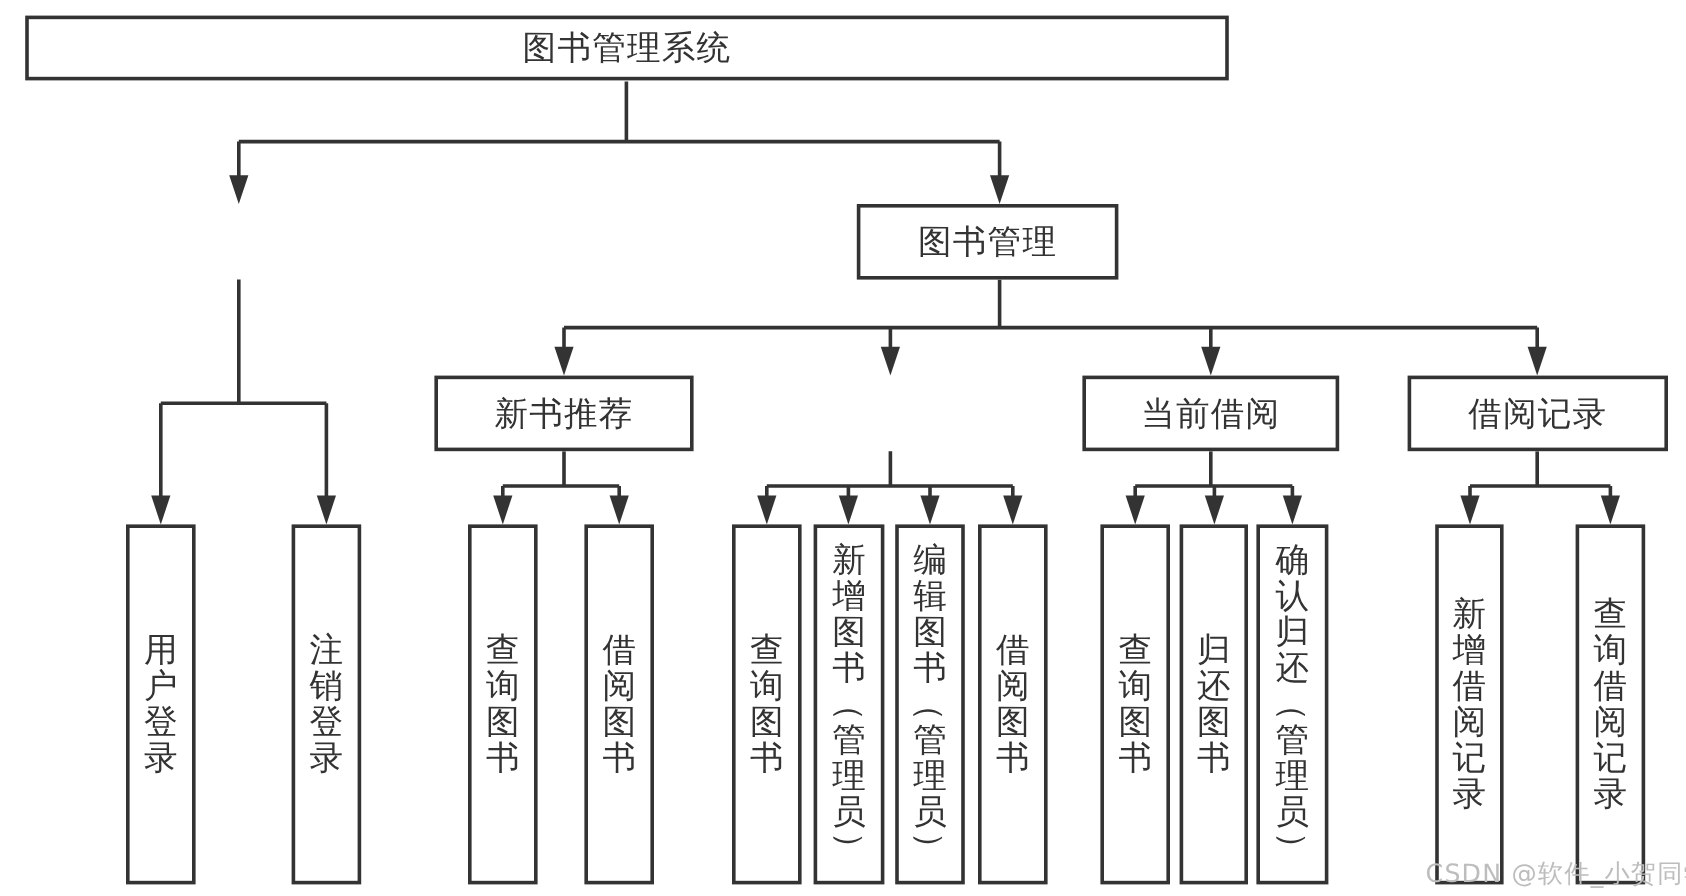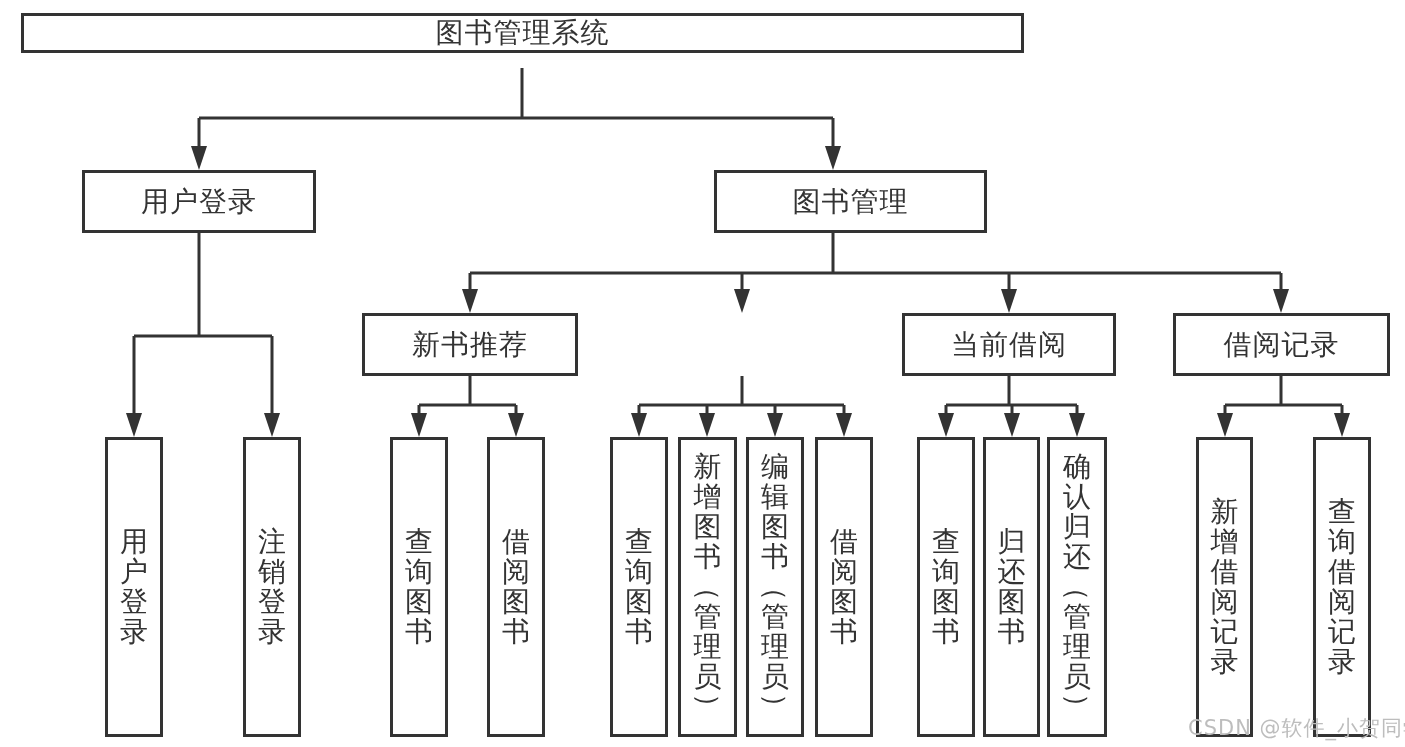--- a/index.html
+++ b/index.html
@@ -96,28 +96,25 @@
       <polygon points="767,413 783,413 775,437"></polygon>
       <polygon points="836,413 852,413 844,437"></polygon>
       <polygon points="938,413 954,413 946,437"></polygon>
       <polygon points="1004,413 1020,413 1012,437"></polygon>
       <polygon points="1069,413 1085,413 1077,437"></polygon>
       <polygon points="1217,413 1233,413 1225,437"></polygon>
       <polygon points="1334,413 1350,413 1342,437"></polygon>
     </g>
   </svg>
 
-  <div class="box" style="left:21px; top:13px; width:1003px; height:40px;">
+  <div class="box" style="left:21px; top:13px; width:1003px; height:54px;">
     <span>图书管理系统</span>
   </div>
 
-  <div class="box" style="left:82px; top:170px; width:234px; height:63px;">
-    <span>用户登录</span>
-  </div>
-  <div class="box" style="left:714px; top:170px; width:273px; height:63px;">
+  <div class="box" style="left:714px; top:170px; width:218px; height:63px;">
     <span>图书管理</span>
   </div>
 
   <div class="box" style="left:362px; top:313px; width:216px; height:63px;">
     <span>新书推荐</span>
   </div>
   <div class="box" style="left:902px; top:313px; width:214px; height:63px;font-family:Liberation Serif, serif;">
     <span>当前借阅</span>
   </div>
   <div class="box" style="left:1173px; top:313px; width:217px; height:63px;">

